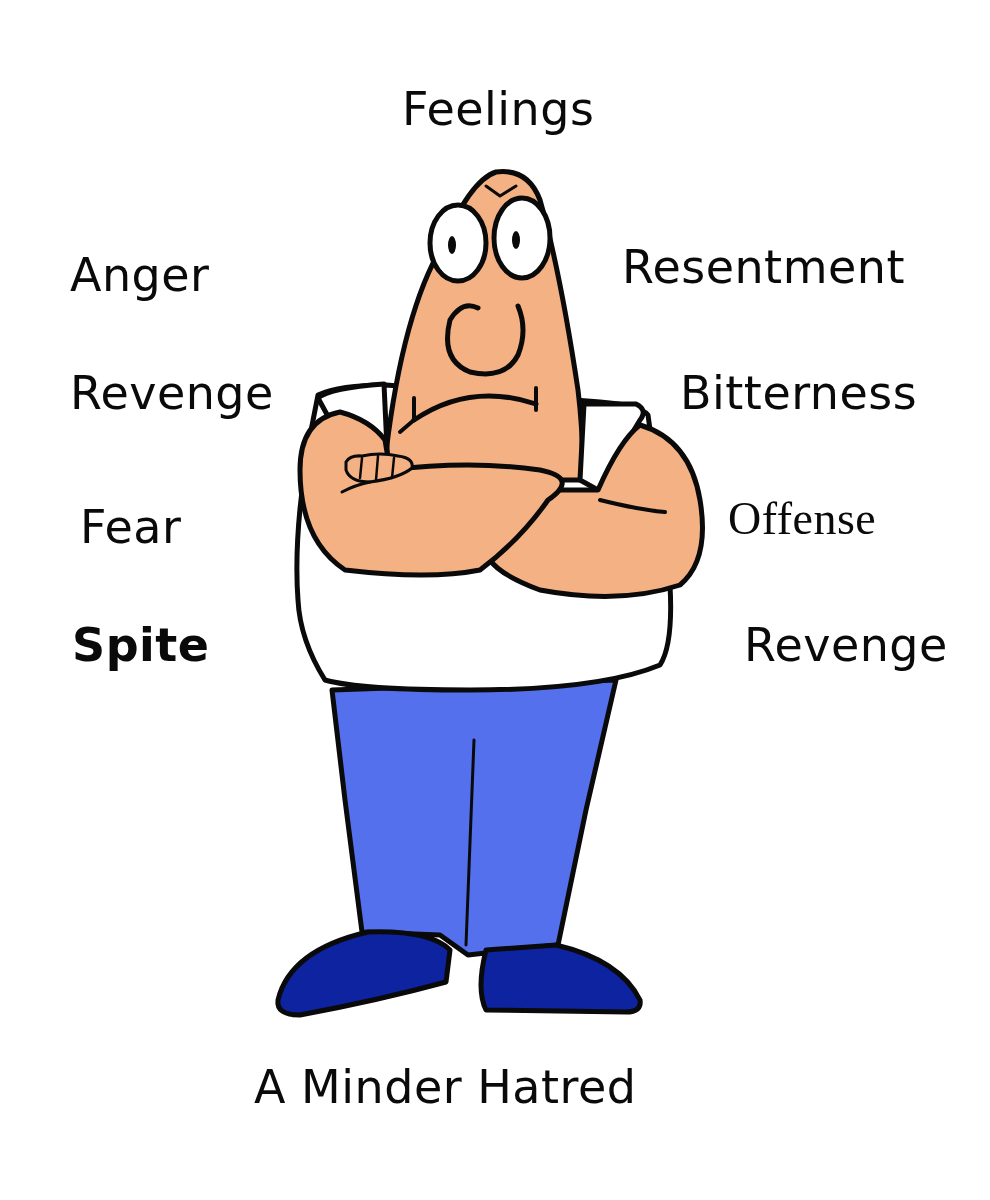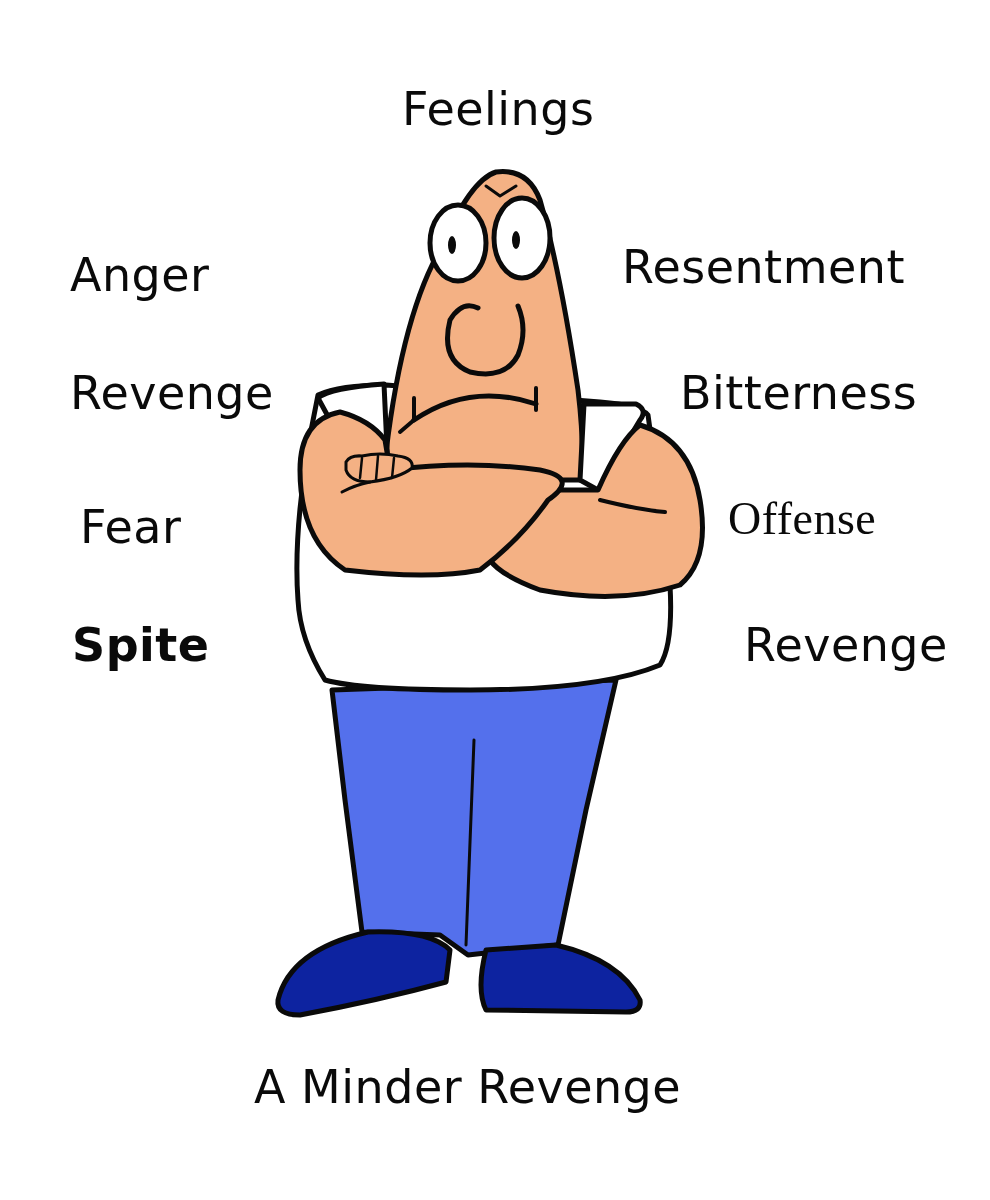--- a/index.html
+++ b/index.html
@@ -109,14 +109,14 @@
   <div class="label" id="anger">Anger</div>
   <div class="label" id="hatred">Revenge</div>
   <div class="label" id="fear">Fear</div>
   <div class="label" id="spite">Spite</div>
 
   <div class="label" id="resentment">Resentment</div>
   <div class="label" id="bitterness">Bitterness</div>
   <div class="label" id="offense">Offense</div>
   <div class="label" id="revenge">Revenge</div>
 
-  <div class="label caption">A Minder Revenge</div>
+  <div class="label caption">A Minder Hatred</div>
 </div>
 
 </body></html>

